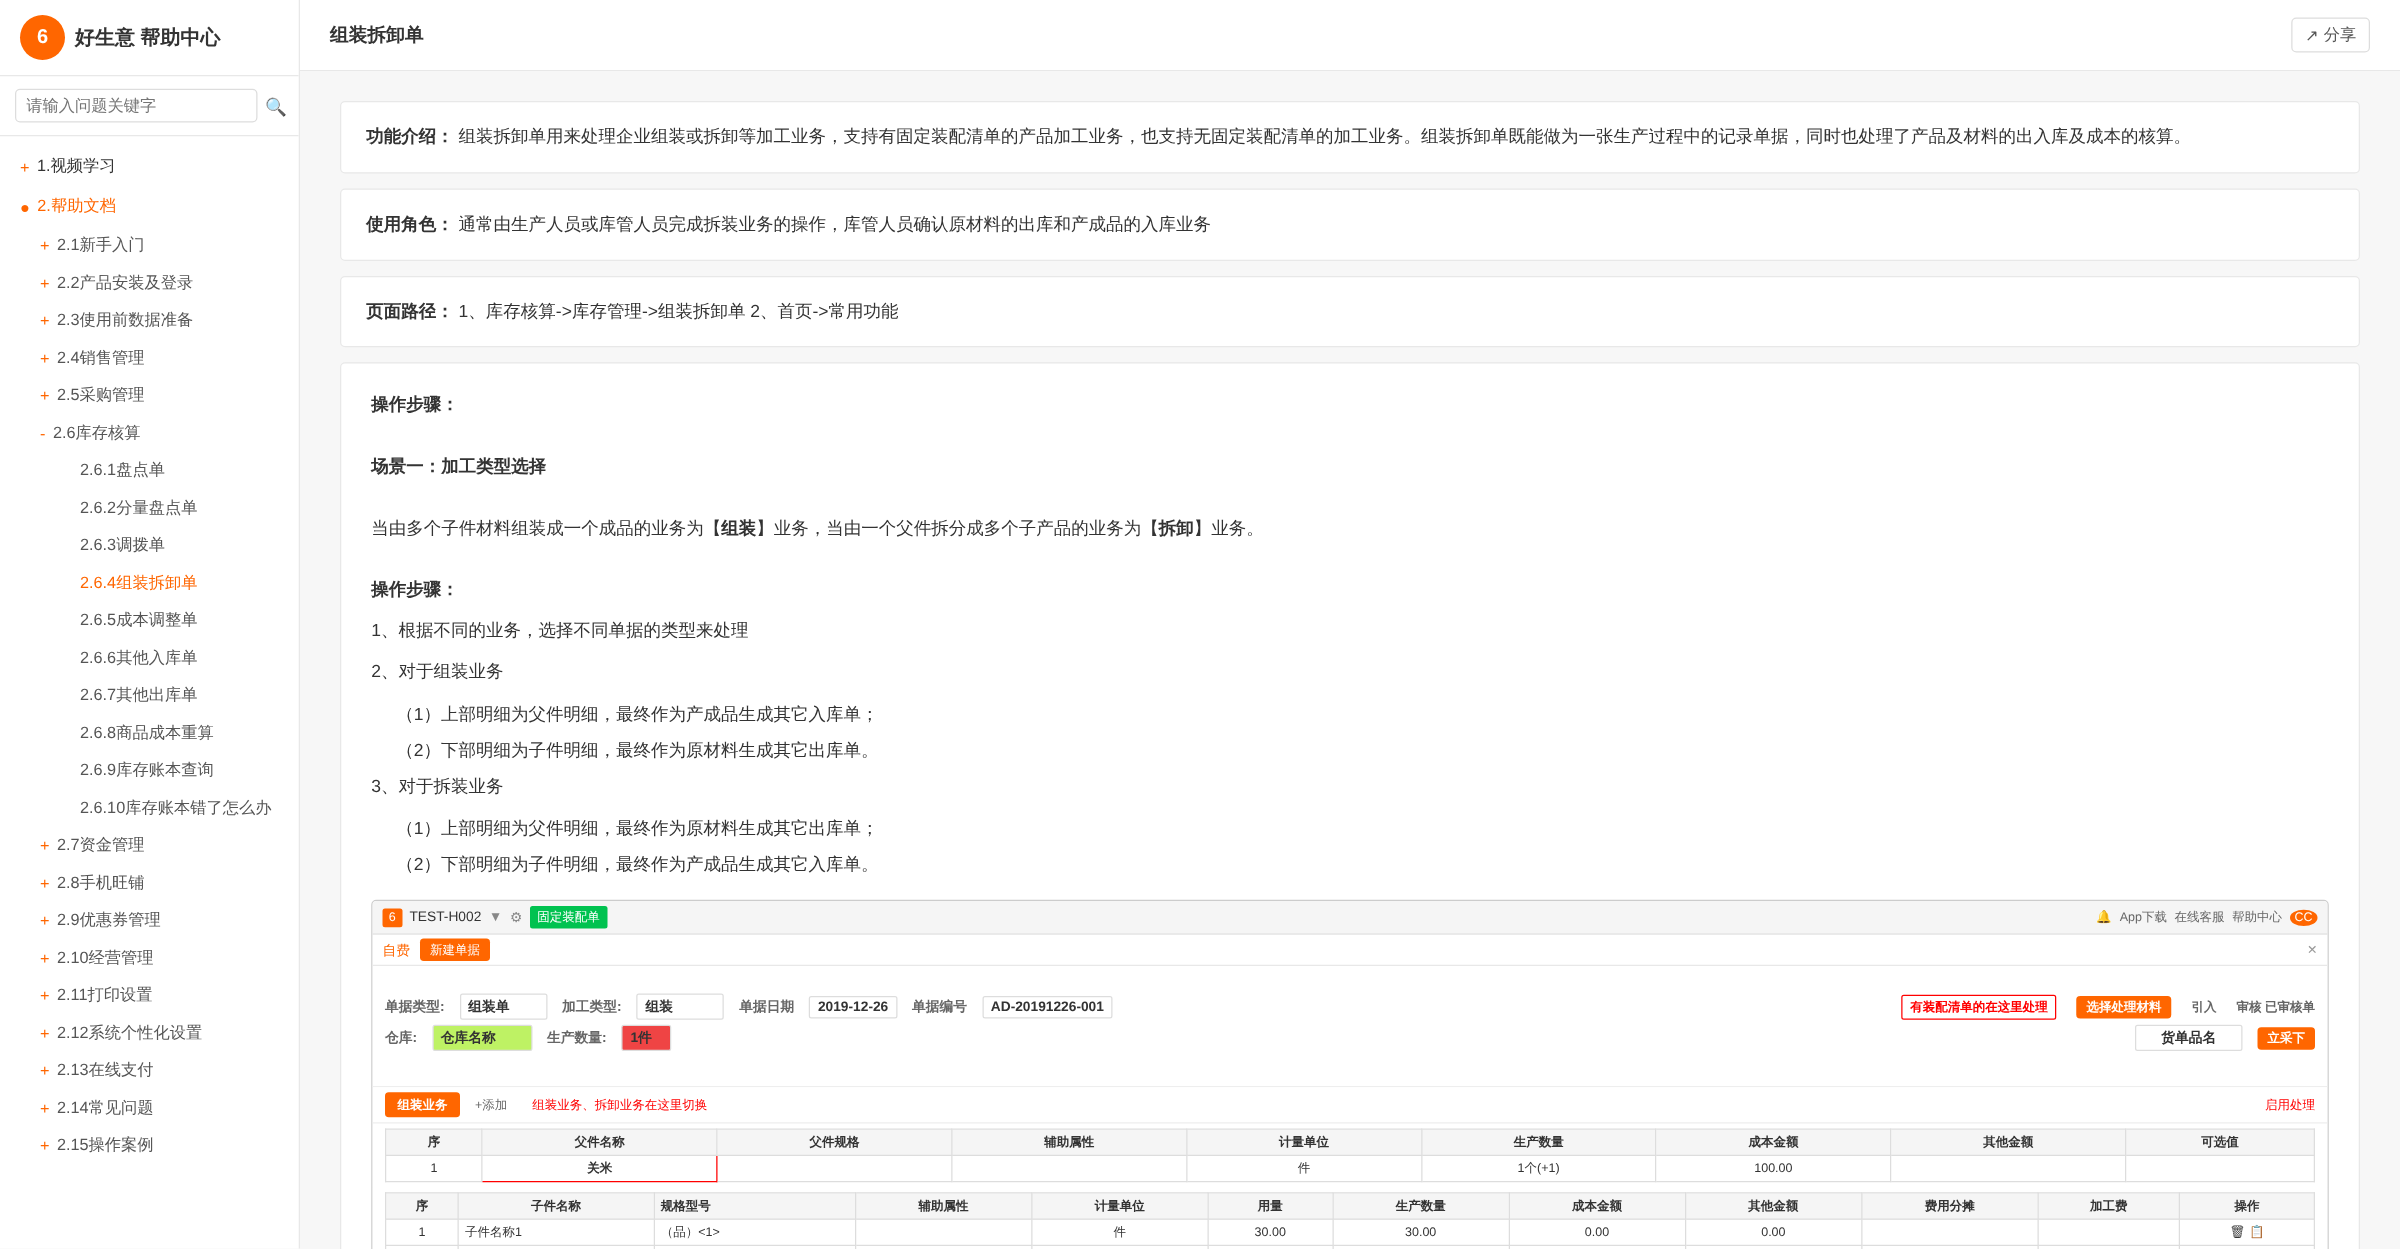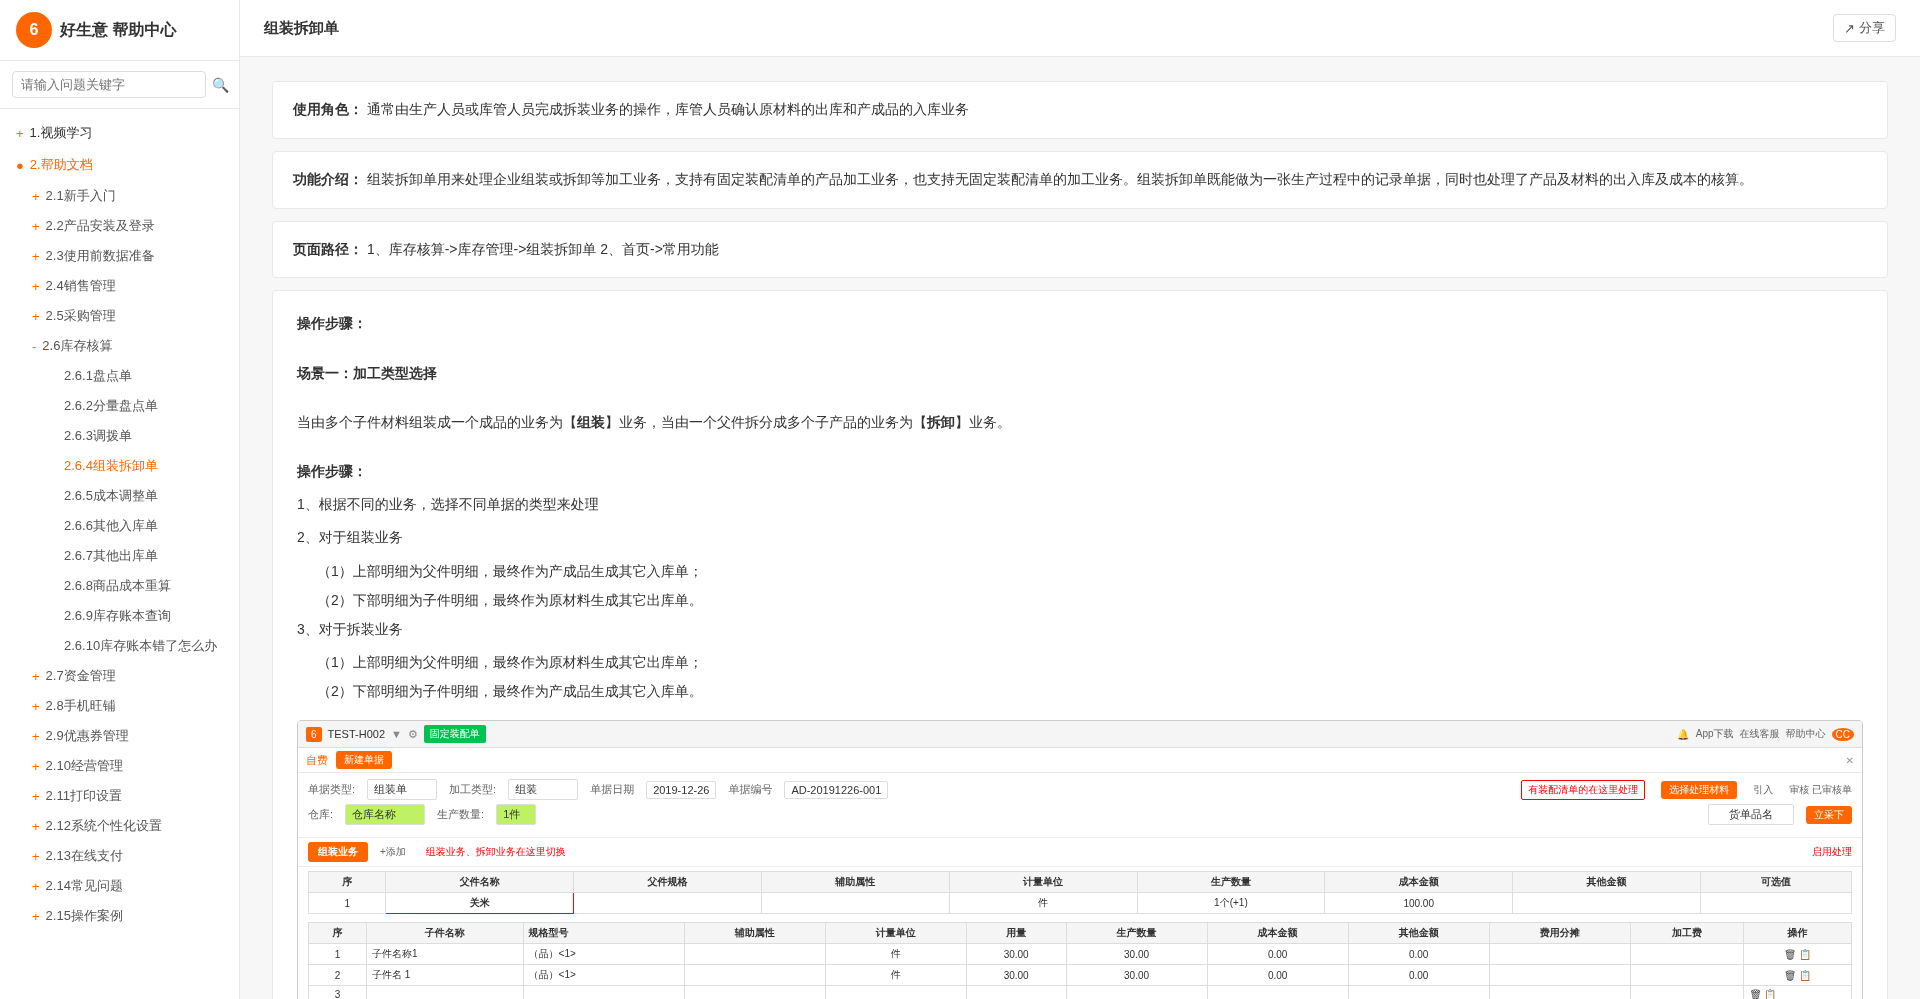--- a/index.html
+++ b/index.html
@@ -170,27 +170,27 @@
     <h1 class="page-title">组装拆卸单</h1>
     <button class="share-btn">
       <span>↗</span>
       <span>分享</span>
     </button>
   </div>
 
   <div class="main-content">
 
     <div class="info-block">
+      <strong>功能介绍：</strong>
+      <span>组装拆卸单用来处理企业组装或拆卸等加工业务，支持有固定装配清单的产品加工业务，也支持无固定装配清单的加工业务。组装拆卸单既能做为一张生产过程中的记录单据，同时也处理了产品及材料的出入库及成本的核算。</span>
+    </div>
+
+    <div class="info-block">
       <strong>使用角色：</strong>
       <span>通常由生产人员或库管人员完成拆装业务的操作，库管人员确认原材料的出库和产成品的入库业务</span>
-    </div>
-
-    <div class="info-block">
-      <strong>功能介绍：</strong>
-      <span>组装拆卸单用来处理企业组装或拆卸等加工业务，支持有固定装配清单的产品加工业务，也支持无固定装配清单的加工业务。组装拆卸单既能做为一张生产过程中的记录单据，同时也处理了产品及材料的出入库及成本的核算。</span>
     </div>
 
     <div class="info-block">
       <strong>页面路径：</strong>
       <span>1、库存核算-&gt;库存管理-&gt;组装拆卸单 2、首页-&gt;常用功能</span>
     </div>
 
     <div class="content-area">
       <p><strong>操作步骤：</strong></p>
       <br>
@@ -228,21 +228,21 @@
           <span style="font-size:10px;background:#f60;color:#fff;padding:1px 4px;border-radius:50%;">CC</span>
         </div>
 
         <div style="background:#fff;border-bottom:1px solid #e8e8e8;padding:3px 8px;display:flex;align-items:center;gap:8px;font-size:11px;">
           <span style="color:#f60;font-weight:normal;text-align:center;">自费</span>
           <span style="background:#f60;color:#fff;padding:2px 8px;border-radius:3px;font-size:10px;font-family:Liberation Mono, monospace;">新建单据</span>
           <span style="flex:1;"></span>
           <span style="font-size:10px;color:#999;">✕</span>
         </div>
 
-        <div style="padding:6px 10px;background:#fff;border-bottom:1px solid #eee;font-size:11px;">
+        <div style="padding:22px 10px;background:#fff;border-bottom:1px solid #eee;font-size:11px;font-weight:bold;">
           <div style="display:flex;align-items:center;gap:12px;margin-bottom:4px;flex-wrap:wrap;">
             <span style="color:#666;">单据类型:</span>
             <span style="border:1px solid #ddd;padding:2px 6px;border-radius:2px;background:#fff;min-width:70px;">组装单</span>
             <span style="color:#666;">加工类型:</span>
             <span style="border:1px solid #ddd;padding:2px 6px;border-radius:2px;background:#fff;min-width:70px;">组装</span>
             <span style="color:#666;">单据日期</span>
             <span style="border:1px solid #ddd;padding:2px 6px;border-radius:2px;background:#fff;">2019-12-26</span>
             <span style="color:#666;">单据编号</span>
             <span style="border:1px solid #ddd;padding:2px 6px;border-radius:2px;background:#fff;">AD-20191226-001</span>
             <span style="flex:1;"></span>
@@ -250,21 +250,21 @@
             <span style="border:1px solid red;padding:2px 6px;border-radius:2px;color:#f00;font-size:10px;margin-left:40px;">有装配清单的在这里处理</span>
             <span style="background:#f60;color:#fff;padding:2px 8px;border-radius:3px;font-size:10px;margin-left:4px;">选择处理材料</span>
             <span style="font-size:10px;color:#666;margin-left:4px;">引入</span>
             <span style="font-size:10px;color:#666;margin-left:4px;">审核 已审核单</span>
           </div>
 
           <div style="display:flex;align-items:center;gap:12px;margin-bottom:6px;">
             <span style="color:#666;">仓库:</span>
             <span style="border:1px solid #ddd;padding:2px 6px;border-radius:2px;background:#bef264;min-width:80px;">仓库名称</span>
             <span style="color:#666;">生产数量:</span>
-            <span style="border:1px solid #ddd;padding:2px 6px;border-radius:2px;background:#bef264;min-width:40px;">1件</span>
+            <span style="border:1px solid #ddd;padding:2px 6px;border-radius:2px;background:#ef4444;min-width:40px;">1件</span>
             <span style="flex:1;"></span>
             <span style="border:1px solid #ddd;padding:2px 20px;border-radius:2px;background:#fff;">货单品名</span>
             <span style="background:#f60;color:#fff;padding:2px 8px;border-radius:3px;font-size:10px;">立采下</span>
           </div>
         </div>
 
         <div style="position:relative;padding:4px 10px;background:#fff;border-bottom:1px solid #eee;font-size:11px;display:flex;align-items:center;gap:12px;">
           <span style="background:#f60;color:#fff;padding:3px 10px;border-radius:3px;font-size:10px;font-weight:bold;">组装业务</span>
           <span style="color:#666;font-size:10px;">+添加</span>
           <span style="color:red;font-size:10px;margin-left:8px;">组装业务、拆卸业务在这里切换</span>

